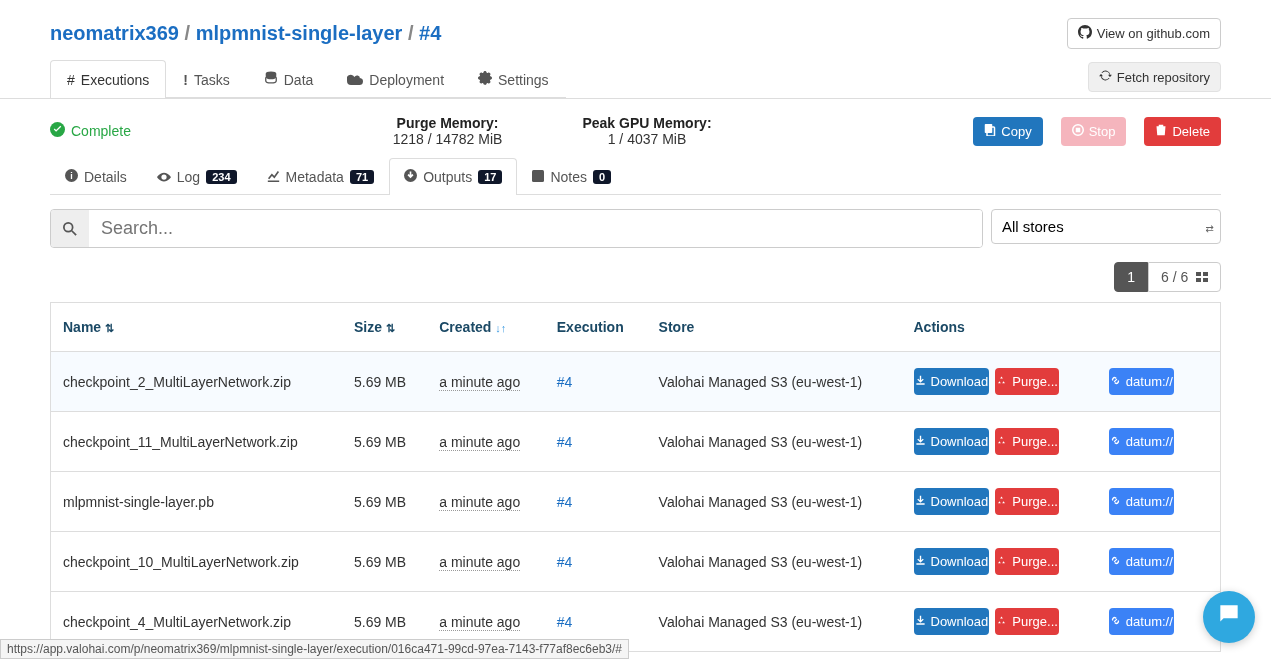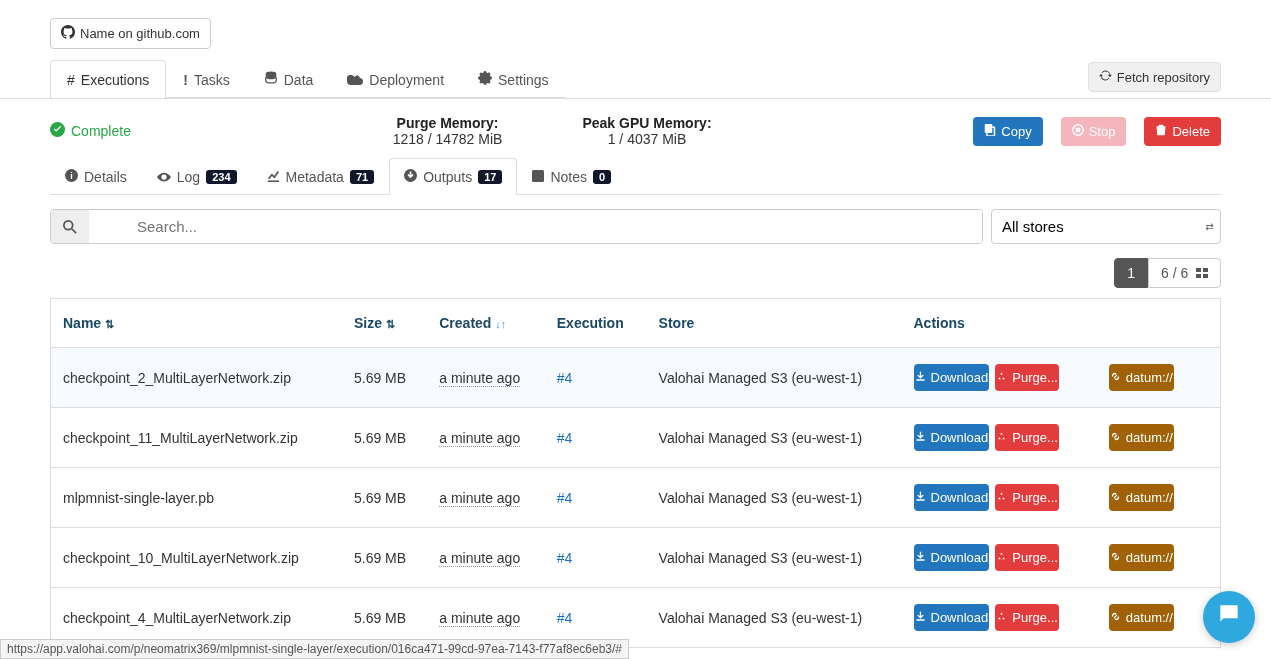--- a/index.html
+++ b/index.html
@@ -7,40 +7,40 @@
 a { text-decoration: none; }
 .container { max-width: 1271px; margin: 0 auto; padding: 0 20px; background: #fff; }
 .topbar { display: flex; justify-content: space-between; align-items: center; padding: 18px 0 10px; }
 .breadcrumb { font-size: 20px; font-weight: 600; color: #1b6ec2; }
 .breadcrumb a { color: #1b6ec2; }
 .breadcrumb .sep { color: #888; }
 .btn { display: inline-flex; align-items: center; gap: 5px; padding: 6px 10px; font-size: 13px; border-radius: 4px; cursor: pointer; border: 1px solid transparent; }
 .btn-outline { background: #fff; border-color: #ccc; color: #333; }
 .btn-gray { background: #f0f0f0; color: #333; border:1px solid #e1e1e1;}
 .btn-blue { background: #2176bd; color: #fff; }
-.btn-teal { background: #a16207; color: #fff; margin-left: 44px; }
+.btn-teal { background: #3b82f6; color: #fff; margin-left: 44px; }
 .btn-pink { background: #f5b5bd; color: #fff; }
 .btn-red { background: #e23c3c; color: #fff; }
 .btn-sm { padding: 5px 0; font-size: 13px; }
 .tabs { display: flex; gap: 0; border-bottom: 1px solid #ddd; }
 .tab { padding: 10px 16px; color: #555; display: inline-flex; align-items: center; gap: 6px; cursor: pointer; border: 1px solid transparent; border-bottom: none; position: relative; top: 1px; background: transparent;}
 .tab.active { background:#fff; border-color:#ddd; border-radius: 4px 4px 0 0; color:#333;}
 .status-row { display:flex; justify-content: space-between; align-items: center; padding: 16px 0 10px;}
 .status-left { display:flex; align-items:center; gap:6px; color:#28a745; font-weight:500;}
 .status-mid { display:flex; gap:80px; text-align:center; color:#333;}
 .status-mid .lbl { font-weight:700; color:#222;}
 .status-right { display:flex; gap:18px;}
 .subtabs { display:flex; gap:0; border-bottom:1px solid #ddd;}
 .subtab { padding:10px 14px; color:#555; display:inline-flex; align-items:center; gap:6px; cursor:pointer; border:1px solid transparent; border-bottom:none; position:relative; top:1px;}
 .subtab.active { background:#fff; border-color:#ddd; border-radius:4px 4px 0 0;}
 .badge { background:#0f172a; color:#fff; font-size:11px; padding:1px 6px; border-radius:3px; font-weight:600;}
 .search-row { display:flex; gap:8px; margin:14px 0;}
 .search-group { display:flex; flex:1; border:1px solid #ccc; border-radius:4px; overflow:hidden; align-items:stretch;}
 .search-icon-box { background:#eee; padding:8px 12px; display:flex; align-items:center; color:#555;}
-.search-input { flex:1; border:none; padding:8px 12px; font-size:15px; outline:none;margin-left:36px;}
+.search-input { flex:1; border:none; padding:8px 12px; font-size:18px; outline:none;}
 .select { border:1px solid #ccc; border-radius:4px; padding:8px 28px 8px 10px; background:#fff; font-size:15px; position:relative; appearance:none; -webkit-appearance:none; min-width:230px;}
 .select-wrap { position:relative; }
 .select-wrap::after { content:"⇅"; position:absolute; right:8px; top:50%; transform:translateY(-50%) rotate(90deg); font-size:10px; color:#666; pointer-events:none;}
 .page-row { display:flex; justify-content:flex-end; gap:0; margin-bottom:10px;}
 .page-btn { border:1px solid #ccc; padding:6px 12px; background:#fff; color:#555; cursor:pointer;}
 .page-btn.active { background:#555; color:#fff; border-color:#555;}
 .page-btn:first-child { border-radius:4px 0 0 4px;}
 .page-btn:last-child { border-radius:0 4px 4px 0;}
 table { width:100%; border-collapse:collapse; border:1px solid #ddd;}
 th, td { text-align:left; padding:16px 12px; border-bottom:1px solid #ddd; font-size:14px;}
@@ -57,27 +57,34 @@
 .top-section { border-bottom:1px solid #ddd; background:#fff;}
 .inner { padding: 0 50px; }
 tbody tr:nth-child(1) td { background:#f7fbff;}
 </style>
 </head>
 <body>
 
 <div class="top-section">
 <div class="container inner">
   <div class="topbar">
+    <div class="breadcrumb">
+      <a>neomatrix369</a>
+      <span class="sep"> / </span>
+      <a>mlpmnist-single-layer</a>
+      <span class="sep"> / </span>
+      <a style="font-weight:700;">#4</a>
+    </div>
     <button class="btn btn-outline">
       <span class="icon">
         <svg width="14" height="14" viewBox="0 0 16 16" fill="currentColor">
               <path d="M8 0C3.58 0 0 3.58 0 8c0 3.54 2.29 6.53 5.47 7.59.4.07.55-.17.55-.38 0-.19-.01-.82-.01-1.49-2.01.37-2.53-.49-2.69-.94-.09-.23-.48-.94-.82-1.13-.28-.15-.68-.52-.01-.53.63-.01 1.08.58 1.23.82.72 1.21 1.87.87 2.33.66.07-.52.28-.87.51-1.07-1.78-.2-3.64-.89-3.64-3.95 0-.87.31-1.59.82-2.15-.08-.2-.36-1.02.08-2.12 0 0 .67-.21 2.2.82.64-.18 1.32-.27 2-.27.68 0 1.36.09 2 .27 1.53-1.04 2.2-.82 2.2-.82.44 1.1.16 1.92.08 2.12.51.56.82 1.27.82 2.15 0 3.07-1.87 3.75-3.65 3.95.29.25.54.73.54 1.48 0 1.07-.01 1.93-.01 2.2 0 .21.15.46.55.38A8.013 8.013 0 0016 8c0-4.42-3.58-8-8-8z"></path>
             </svg>
       </span>
-      <span>Name on github.com</span>
+      <span>View on github.com</span>
     </button>
   </div>
 
   <div style="display:flex; justify-content:space-between; align-items:flex-end;">
     <div class="tabs">
       <div class="tab active">
         <span>#</span>
         <span>Executions</span>
       </div>
       <div class="tab">

